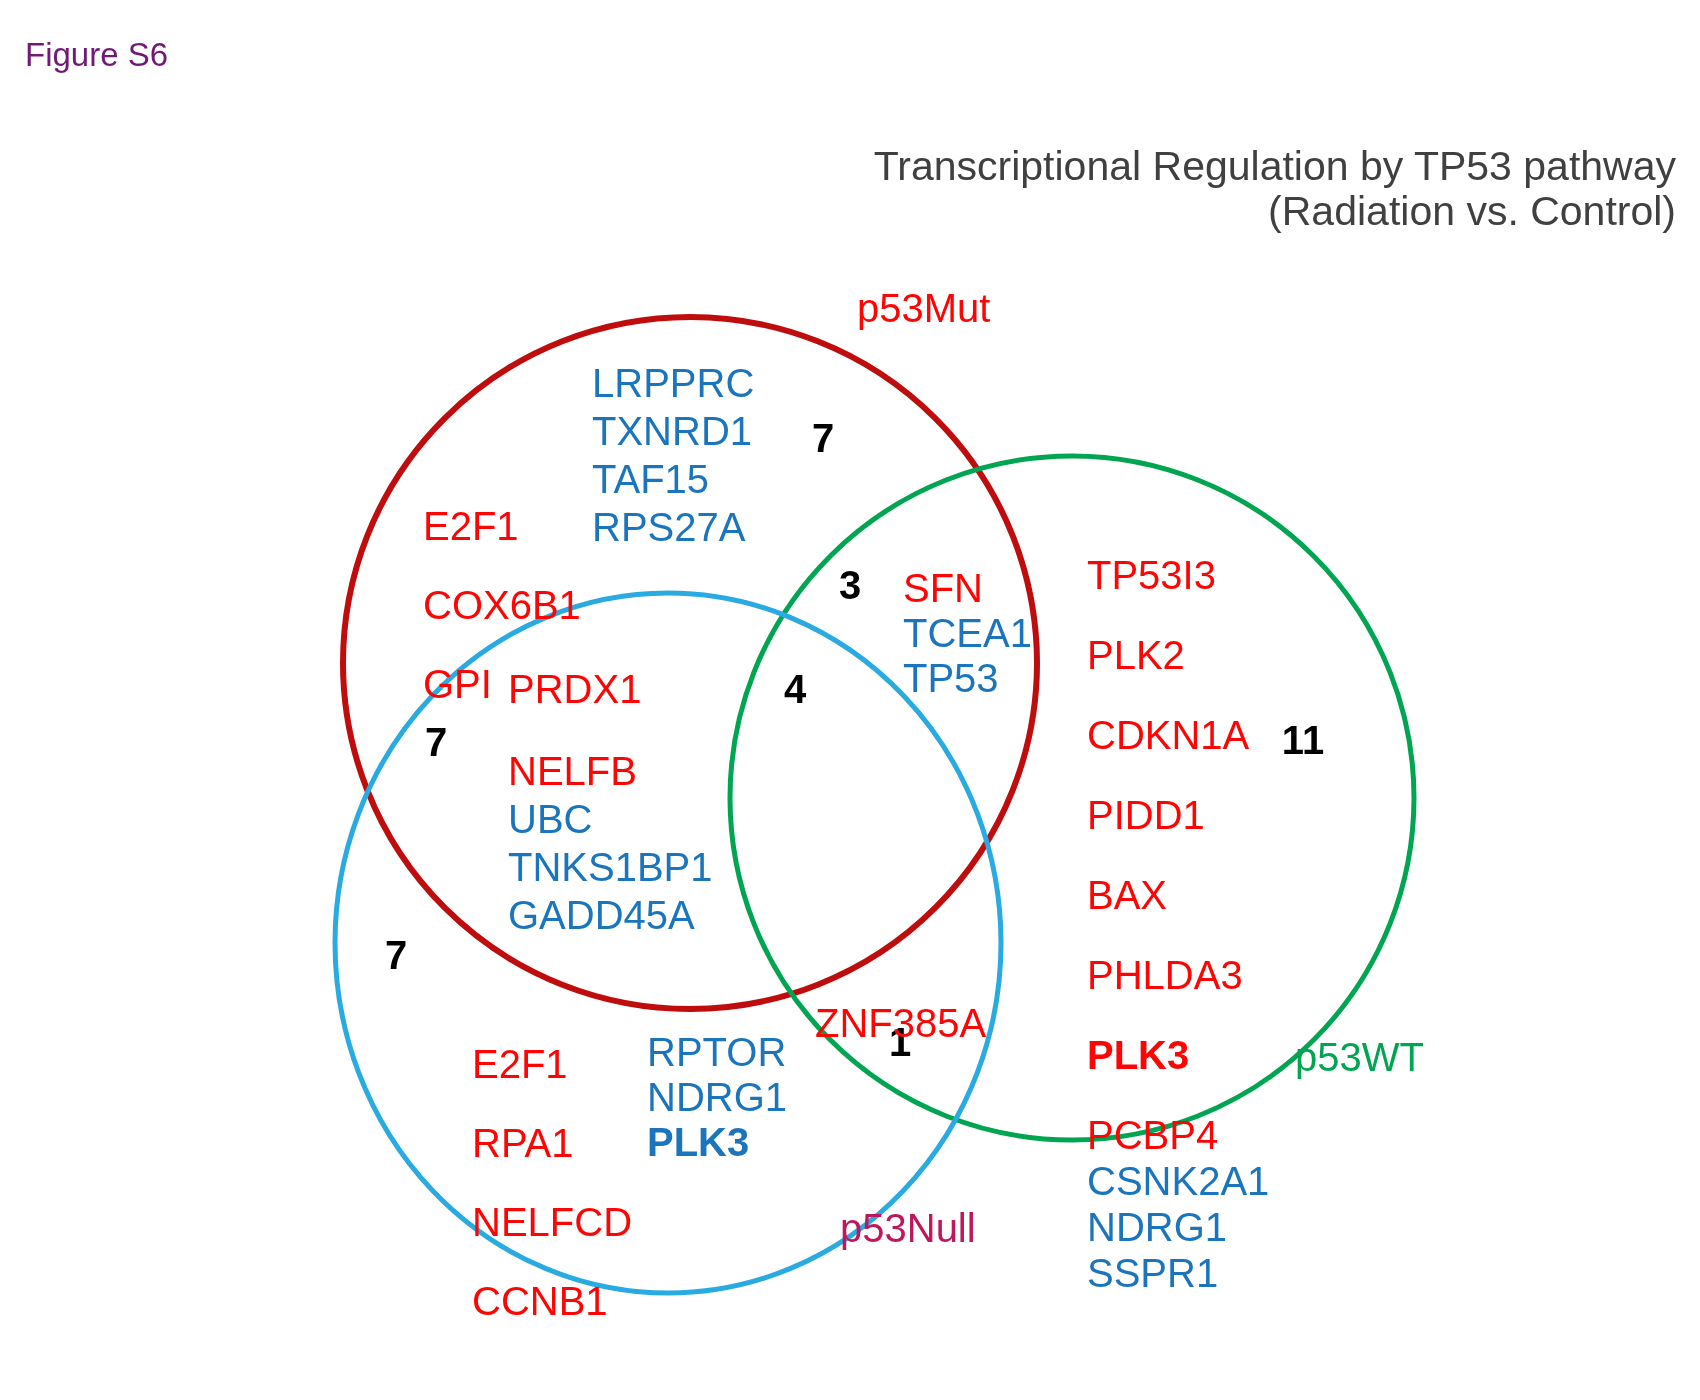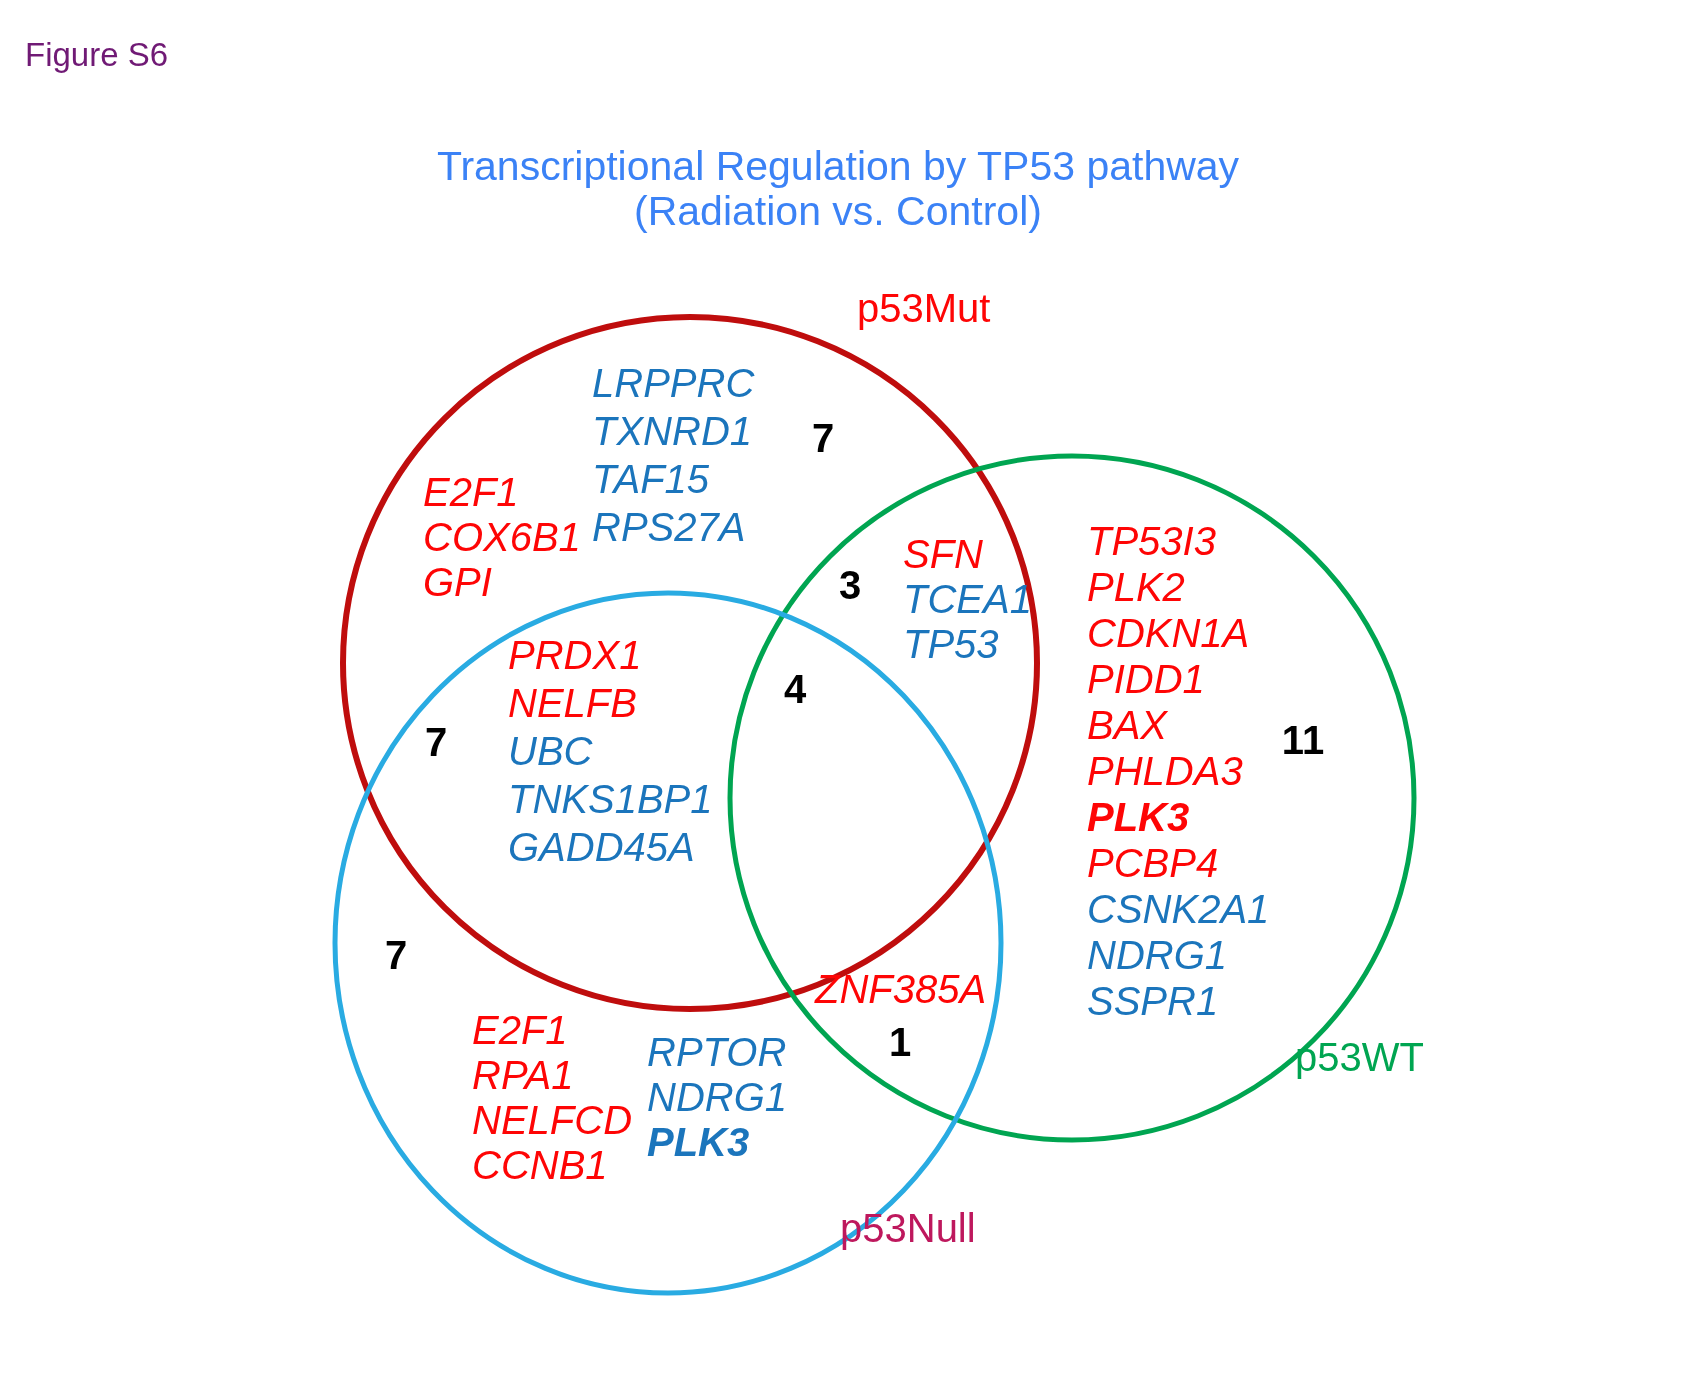--- a/index.html
+++ b/index.html
@@ -15,29 +15,29 @@
     position: absolute;
     left: 25px; top: 38px;
     font-size: 33px;
     color: #701a75;
     line-height: 1;
   }
   .title {
     position: absolute;
     left: 0; top: 144px;
     width: 1676px;
-    text-align: center;
+    text-align: right;
     font-size: 41px;
     line-height: 45px;
-    color: #3b82f6;
+    color: #404040;
   }
   .venn-svg { position: absolute; left: 0; top: 0; }
   .genes { position: absolute; font-size: 40px; white-space: nowrap; }
-  .genes div { line-height: inherit; font-style: italic; }
-  .c-red  { color: #fe0505; }
+  .genes div { line-height: inherit; }
+  .c-red  { color: #fe0505; margin-top: 34px; }
   .c-blue { color: #1b75bc; }
   .bold   { font-weight: 700; }
   .count {
     position: absolute;
     font-size: 40px;
     font-weight: 700;
     color: #000000;
     transform: translate(-50%, -50%);
     line-height: 1;
   }

